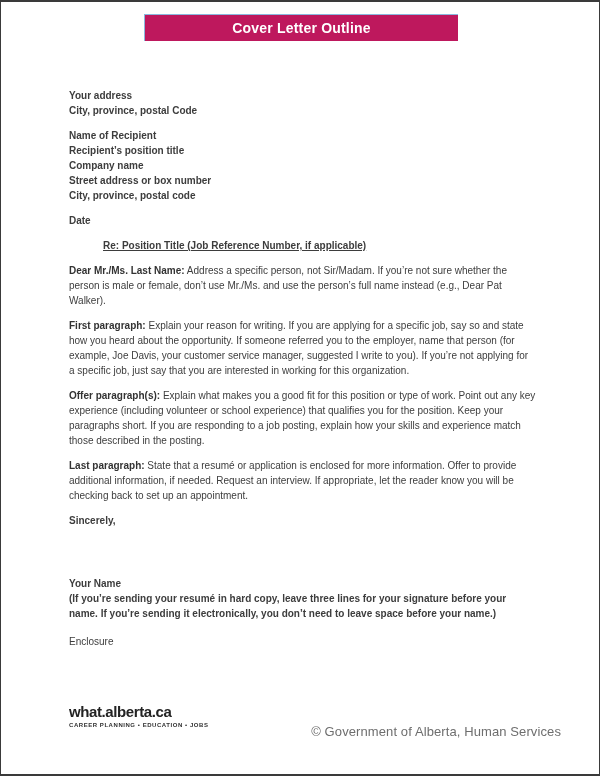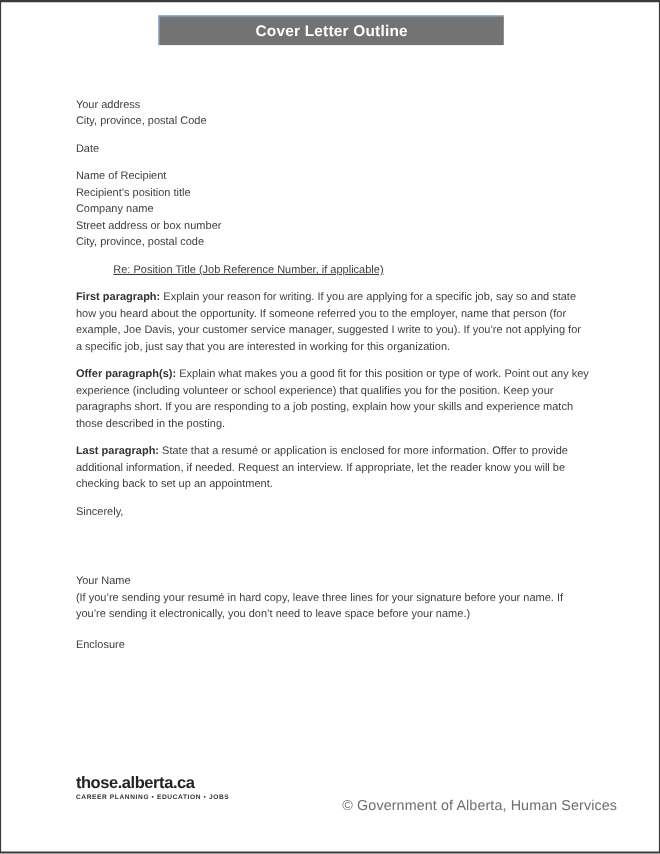--- a/index.html
+++ b/index.html
@@ -39,21 +39,21 @@
   }
   .content {
     position: absolute;
     top: 86px;
     left: 68px;
     width: 467px;
     font-size: 10px;
     line-height: 15px;
   }
   .content p { margin: 0 0 10px 0; }
-  .blk { margin: 0 0 10px 0; }
+  .blk { margin: 0 0 10px 0; font-weight: bold; }
   .subject { text-decoration: underline; padding-left: 34px; }
   .closing { margin-bottom: 48px; }
   .name-blk { margin-bottom: 13px; }
   b { color: #333333; }
   .footer-logo {
     position: absolute;
     left: 68px;
     top: 702px;
   }
   .logo-text {
@@ -75,59 +75,60 @@
     right: 38px;
     top: 722px;
     font-size: 13px;
     color: #6e6e6e;
     letter-spacing: 0.1px;
   }
 </style>
 </head>
 <body>
 
-<div class="banner" style="background: #737373;">
+<div class="banner" style="background: #be185d;">
   <span>Cover Letter Outline</span>
 </div>
 
 <div class="content">
 
   <div class="blk">
     <div>Your address</div>
     <div>City, province, postal Code</div>
   </div>
 
-  <div class="blk">Date</div>
-
   <div class="blk">
     <div>Name of Recipient</div>
     <div>Recipient’s position title</div>
     <div>Company name</div>
     <div>Street address or box number</div>
     <div>City, province, postal code</div>
   </div>
 
+  <div class="blk">Date</div>
+
   <div class="blk subject">Re: Position Title (Job Reference Number, if applicable)</div>
 
+  <p><b>Dear Mr./Ms. Last Name:</b><span> Address a specific person, not Sir/Madam. If you’re not sure whether the person is male or female, don’t use Mr./Ms. and use the person’s full name instead (e.g., Dear Pat Walker).</span></p>
 
   <p><b>First paragraph:</b><span> Explain your reason for writing. If you are applying for a specific job, say so and state how you heard about the opportunity. If someone referred you to the employer, name that person (for example, Joe Davis, your customer service manager, suggested I write to you). If you’re not applying for a specific job, just say that you are interested in working for this organization.</span></p>
 
   <p><b>Offer paragraph(s):</b><span> Explain what makes you a good fit for this position or type of work. Point out any key experience (including volunteer or school experience) that qualifies you for the position. Keep your paragraphs short. If you are responding to a job posting, explain how your skills and experience match those described in the posting.</span></p>
 
   <p><b>Last paragraph:</b><span> State that a resumé or application is enclosed for more information. Offer to provide additional information, if needed. Request an interview. If appropriate, let the reader know you will be checking back to set up an appointment.</span></p>
 
   <div class="blk closing">Sincerely,</div>
 
   <div class="blk name-blk">
     <div>Your Name</div>
     <div>(If you’re sending your resumé in hard copy, leave three lines for your signature before your name. If you’re sending it electronically, you don’t need to leave space before your name.)</div>
   </div>
 
   <div>Enclosure</div>
 
 </div>
 
 <div class="footer-logo">
-  <div class="logo-text">those.alberta.ca</div>
+  <div class="logo-text">what.alberta.ca</div>
   <div class="logo-tagline">CAREER PLANNING • EDUCATION • JOBS</div>
 </div>
 
 <div class="copyright">© Government of Alberta, Human Services</div>
 
 </body></html>

